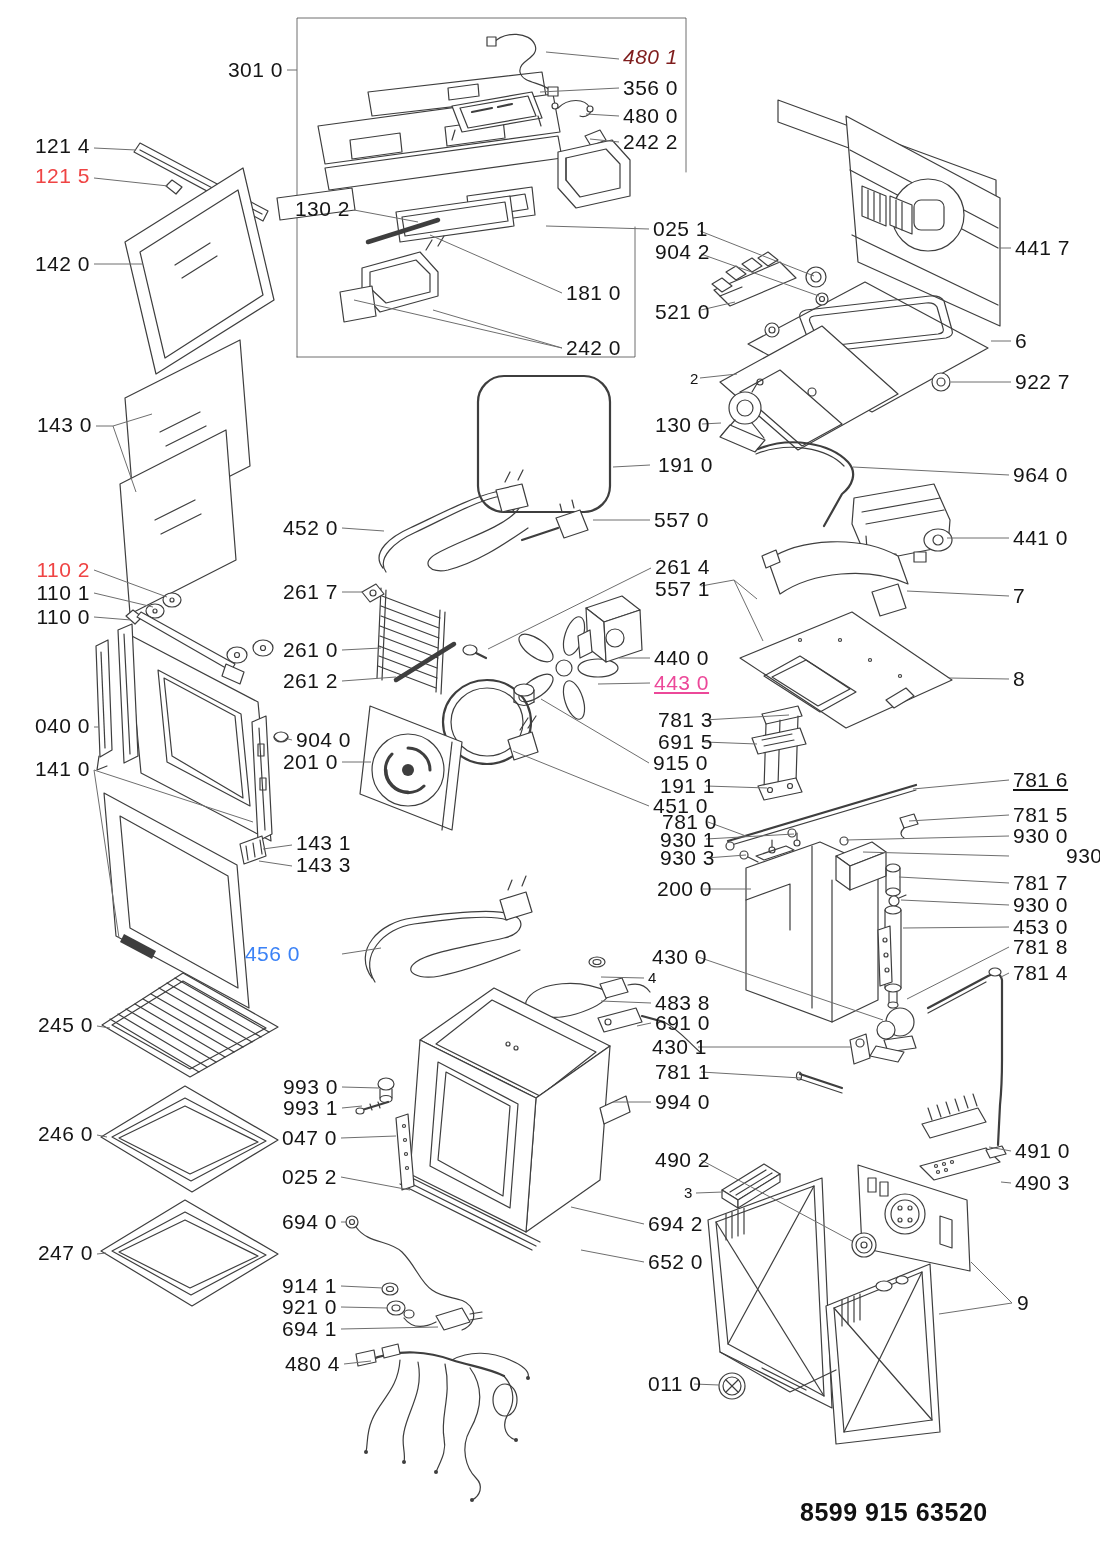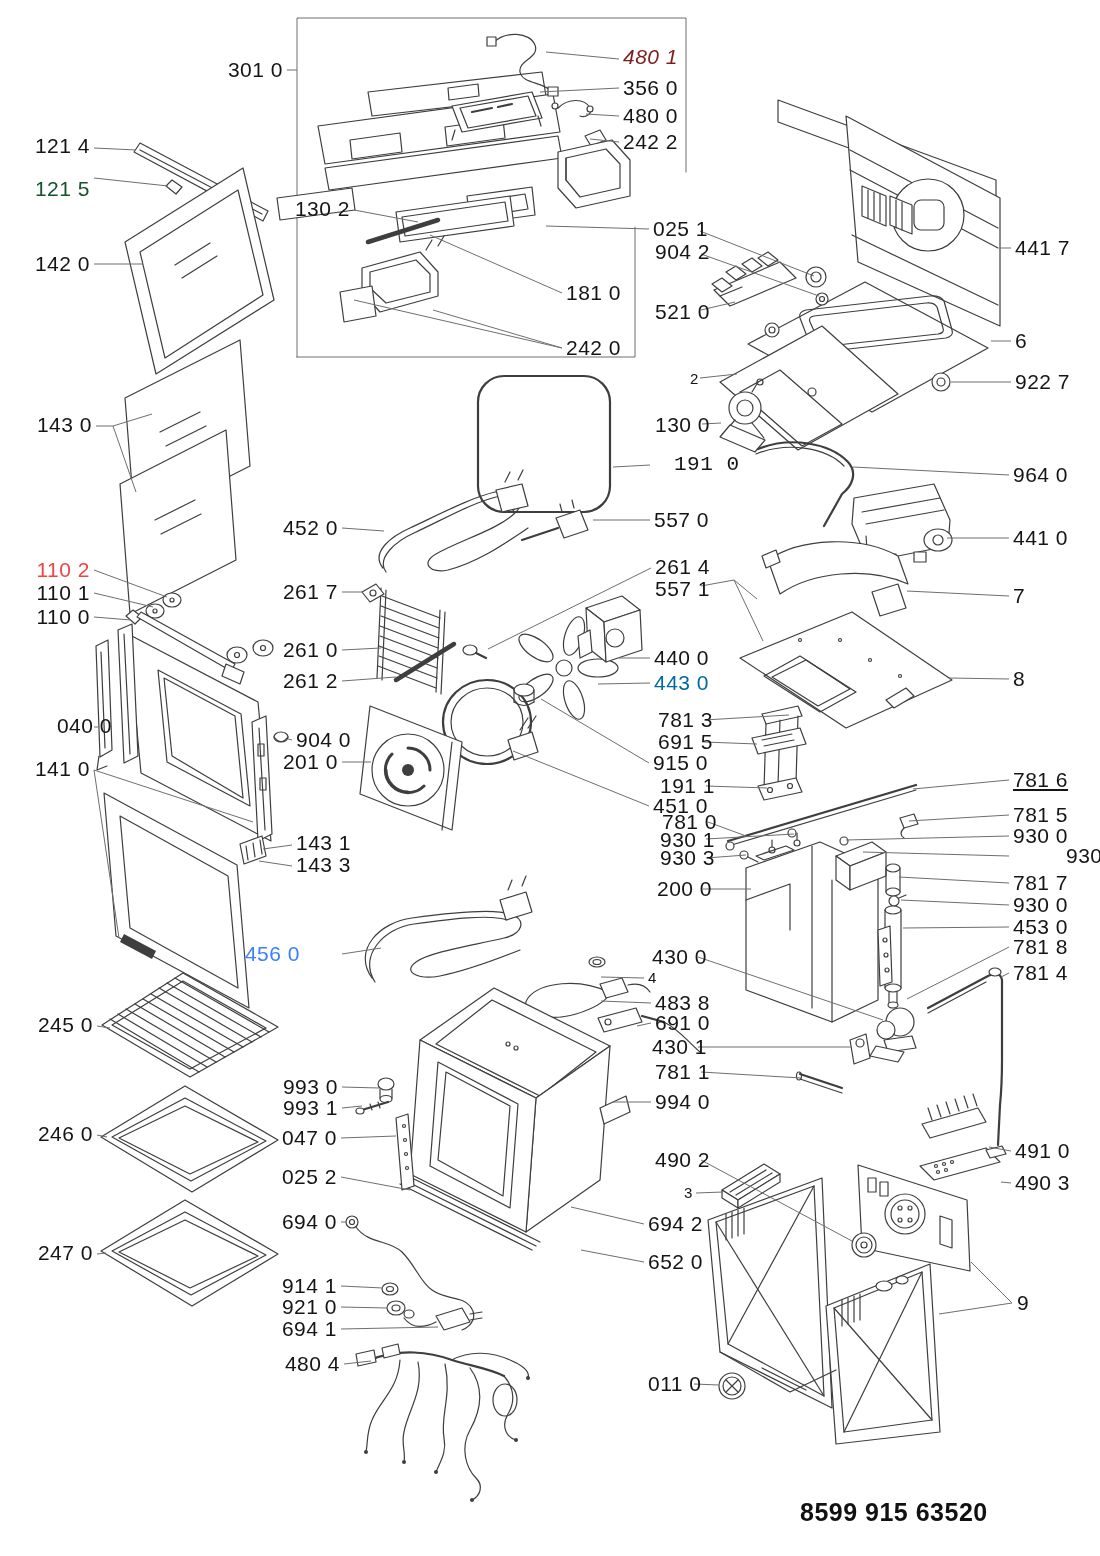--- a/index.html
+++ b/index.html
@@ -708,28 +708,28 @@
     <line x1="1009" y1="973" x2="1001" y2="977" stroke="#6e6e6e" stroke-width="1"></line>
     <line x1="1011" y1="1151" x2="989" y2="1147" stroke="#6e6e6e" stroke-width="1"></line>
     <line x1="1011" y1="1183" x2="1001" y2="1182" stroke="#6e6e6e" stroke-width="1"></line>
     <line x1="1012" y1="1303" x2="971" y2="1262" stroke="#6e6e6e" stroke-width="1"></line>
     <line x1="1012" y1="1303" x2="939" y2="1314" stroke="#6e6e6e" stroke-width="1"></line>
   </svg>
 
 <div id="labels-layer">
     <div class="lbl" style="right: 817px; top: 59px; color: rgb(21, 21, 21);">301 0</div>
     <div class="lbl" style="right: 1010px; top: 135px; color: rgb(21, 21, 21);">121 4</div>
-    <div class="lbl" style="right: 1010px; top: 165px; color: #14532d; margin-top: 13px;">121 5</div>
+    <div class="lbl" style="right: 1010px; top: 165px; color: #ef4444;">121 5</div>
     <div class="lbl" style="right: 1010px; top: 253px; color: rgb(21, 21, 21);">142 0</div>
     <div class="lbl" style="right: 750px; top: 198px; color: rgb(21, 21, 21);">130 2</div>
     <div class="lbl" style="right: 1008px; top: 414px; color: rgb(21, 21, 21);">143 0</div>
     <div class="lbl" style="right: 1010px; top: 559px; color: #ef4444;">110 2</div>
     <div class="lbl" style="right: 1010px; top: 582px; color: rgb(21, 21, 21);">110 1</div>
     <div class="lbl" style="right: 1010px; top: 606px; color: rgb(21, 21, 21);">110 0</div>
-    <div class="lbl" style="right: 988px; top: 715px; color: rgb(21, 21, 21);">040 0</div>
+    <div class="lbl" style="right: 1010px; top: 715px; color: rgb(21, 21, 21);">040 0</div>
     <div class="lbl" style="right: 1010px; top: 758px; color: rgb(21, 21, 21);">141 0</div>
     <div class="lbl" style="right: 1007px; top: 1014px; color: rgb(21, 21, 21);">245 0</div>
     <div class="lbl" style="right: 1007px; top: 1123px; color: rgb(21, 21, 21);">246 0</div>
     <div class="lbl" style="right: 1007px; top: 1242px; color: rgb(21, 21, 21);">247 0</div>
     <div class="lbl" style="right: 762px; top: 517px; color: rgb(21, 21, 21);">452 0</div>
     <div class="lbl" style="right: 762px; top: 581px; color: rgb(21, 21, 21);">261 7</div>
     <div class="lbl" style="right: 762px; top: 639px; color: rgb(21, 21, 21);">261 0</div>
     <div class="lbl" style="right: 762px; top: 670px; color: rgb(21, 21, 21);">261 2</div>
     <div class="lbl" style="left: 296px; top: 729px; color: rgb(21, 21, 21);">904 0</div>
     <div class="lbl" style="right: 762px; top: 751px; color: rgb(21, 21, 21);">201 0</div>
@@ -749,26 +749,26 @@
     <div class="lbl" style="left: 623px; top: 77px; color: rgb(21, 21, 21);">356 0</div>
     <div class="lbl" style="left: 623px; top: 105px; color: rgb(21, 21, 21);">480 0</div>
     <div class="lbl" style="left: 623px; top: 131px; color: rgb(21, 21, 21);">242 2</div>
     <div class="lbl" style="left: 653px; top: 218px; color: rgb(21, 21, 21);">025 1</div>
     <div class="lbl" style="left: 655px; top: 241px; color: rgb(21, 21, 21);">904 2</div>
     <div class="lbl" style="left: 566px; top: 282px; color: rgb(21, 21, 21);">181 0</div>
     <div class="lbl" style="left: 655px; top: 301px; color: rgb(21, 21, 21);">521 0</div>
     <div class="lbl" style="left: 566px; top: 337px; color: rgb(21, 21, 21);">242 0</div>
     <div class="lbl sm" style="left: 690px; top: 371px; color: rgb(21, 21, 21);">2</div>
     <div class="lbl" style="left: 655px; top: 414px; color: rgb(21, 21, 21);">130 0</div>
-    <div class="lbl" style="left: 674px; top: 454px; color: rgb(21, 21, 21); font-family: Liberation Mono, monospace;">191 0</div>
+    <div class="lbl" style="left: 658px; top: 454px; color: rgb(21, 21, 21);">191 0</div>
     <div class="lbl" style="left: 654px; top: 509px; color: rgb(21, 21, 21);">557 0</div>
     <div class="lbl" style="left: 655px; top: 556px; color: rgb(21, 21, 21);">261 4</div>
     <div class="lbl" style="left: 655px; top: 578px; color: rgb(21, 21, 21);">557 1</div>
     <div class="lbl" style="left: 654px; top: 647px; color: rgb(21, 21, 21);">440 0</div>
-    <div class="lbl" style="left: 654px; top: 672px; color: #0369a1;">443 0</div>
+    <div class="lbl" style="left: 654px; top: 672px; color: #ec4899; text-decoration: underline;">443 0</div>
     <div class="lbl" style="left: 658px; top: 709px; color: rgb(21, 21, 21);">781 3</div>
     <div class="lbl" style="left: 658px; top: 731px; color: rgb(21, 21, 21);">691 5</div>
     <div class="lbl" style="left: 653px; top: 752px; color: rgb(21, 21, 21);">915 0</div>
     <div class="lbl" style="left: 660px; top: 775px; color: rgb(21, 21, 21);">191 1</div>
     <div class="lbl" style="left: 653px; top: 795px; color: rgb(21, 21, 21);">451 0</div>
     <div class="lbl" style="left: 662px; top: 811px; color: rgb(21, 21, 21);">781 0</div>
     <div class="lbl" style="left: 660px; top: 829px; color: rgb(21, 21, 21);">930 1</div>
     <div class="lbl" style="left: 660px; top: 847px; color: rgb(21, 21, 21);">930 3</div>
     <div class="lbl" style="left: 657px; top: 878px; color: rgb(21, 21, 21);">200 0</div>
     <div class="lbl" style="left: 652px; top: 946px; color: rgb(21, 21, 21);">430 0</div>

